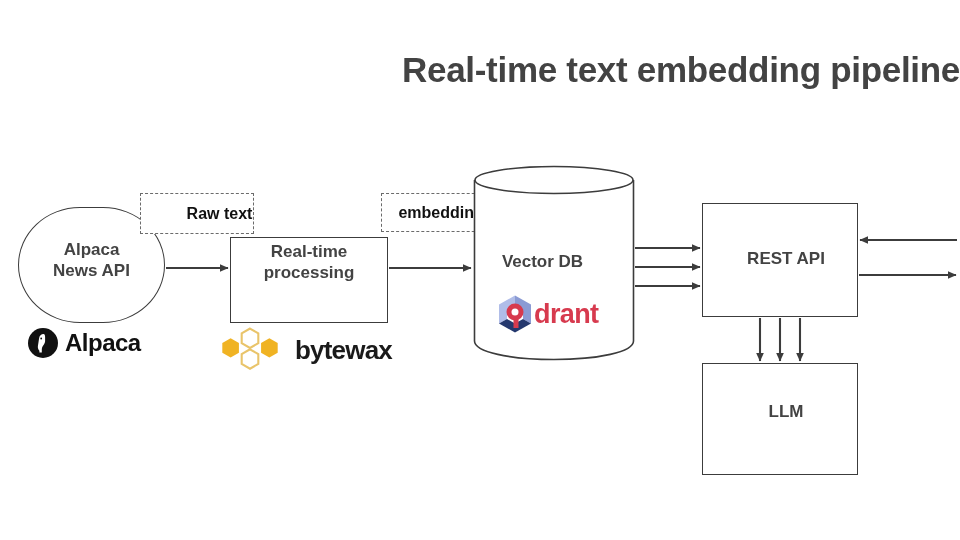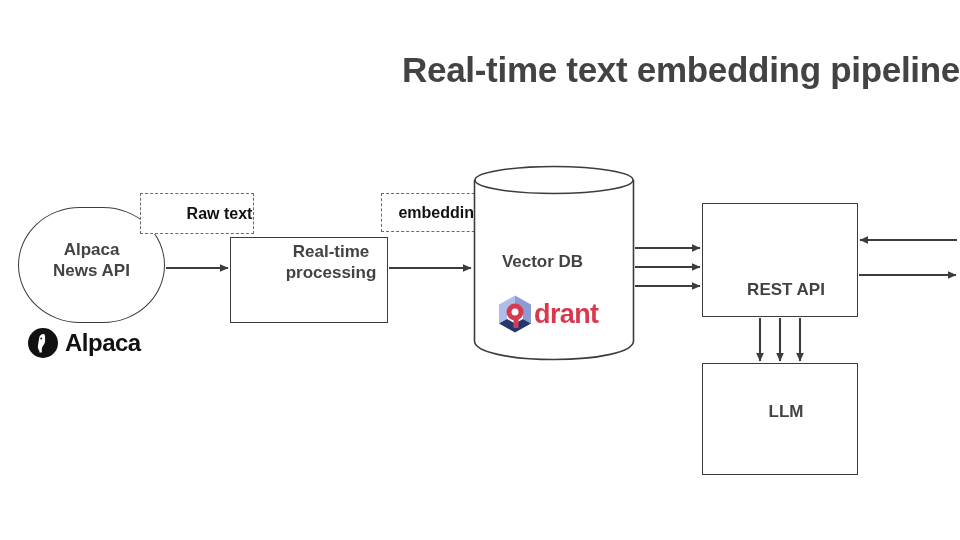--- a/index.html
+++ b/index.html
@@ -90,24 +90,24 @@
   }
 
   
   .rect-node {
     position: absolute;
     border: 1.6px solid #3c3c3c;
     background: #ffffff;
     box-sizing: border-box;
   }
   .proc-node  { left: 230px; top: 237px; width: 158px; height: 86px; }
-  .proc-text  { left: 230px; top: 242px; width: 158px; font-size: 17px; padding-left: 22px; }
+  .proc-text  { left: 230px; top: 242px; width: 158px; font-size: 17px; }
 
   .rest-node  { left: 702px; top: 203px; width: 156px; height: 114px; }
-  .rest-text  { left: 702px; top: 249px; width: 168px; font-size: 17px; margin-top: 31px; }
+  .rest-text  { left: 702px; top: 249px; width: 168px; font-size: 17px; }
 
   .llm-node   { left: 702px; top: 363px; width: 156px; height: 112px; }
   .llm-text   { left: 702px; top: 402px; width: 168px; font-size: 17px; }
 
   
   .bytewax-logo {
     position: absolute;
     left: 214px;
     top: 327px;
     width: 195px;
@@ -231,20 +231,33 @@
     </svg>
     <span class="alpaca-wordmark">Alpaca</span>
   </div>
 
   <div class="edge-label label-rawtext">Raw text</div>
 
   <div class="rect-node proc-node"></div>
   <div class="node-label proc-text">Real-time
 processing</div>
 
+  <div class="bytewax-logo">
+    <svg class="bytewax-mark" viewBox="0 0 104 66">
+
+      <polygon points="24,16 36,23 36,37 24,44 12,37 12,23" fill="#f0b323"></polygon>
+
+      <polygon points="80,16 92,23 92,37 80,44 68,37 68,23" fill="#f0b323"></polygon>
+
+      <polygon points="52,2 64,9 64,23 52,30 40,23 40,9" fill="#ffffff" stroke="#e9c46a" stroke-width="3"></polygon>
+
+      <polygon points="52,32 64,39 64,53 52,60 40,53 40,39" fill="#ffffff" stroke="#e9c46a" stroke-width="3"></polygon>
+    </svg>
+    <span class="bytewax-wordmark">bytewax</span>
+  </div>
 
   <div class="edge-label label-embeddings">embeddings</div>
 
   <svg class="cylinder" viewBox="0 0 162 196" preserveAspectRatio="none">
     <path d="M1.5,15 L1.5,176 C1.5,187 37,194.5 81,194.5 C125,194.5 160.5,187 160.5,176
              L160.5,15" fill="#ffffff" stroke="#3c3c3c" stroke-width="1.6"></path>
     <ellipse cx="81" cy="15" rx="79" ry="13.5" fill="#ffffff" stroke="#3c3c3c" stroke-width="1.6"></ellipse>
   </svg>
   <div class="node-label vectordb-text">Vector DB</div>
 

